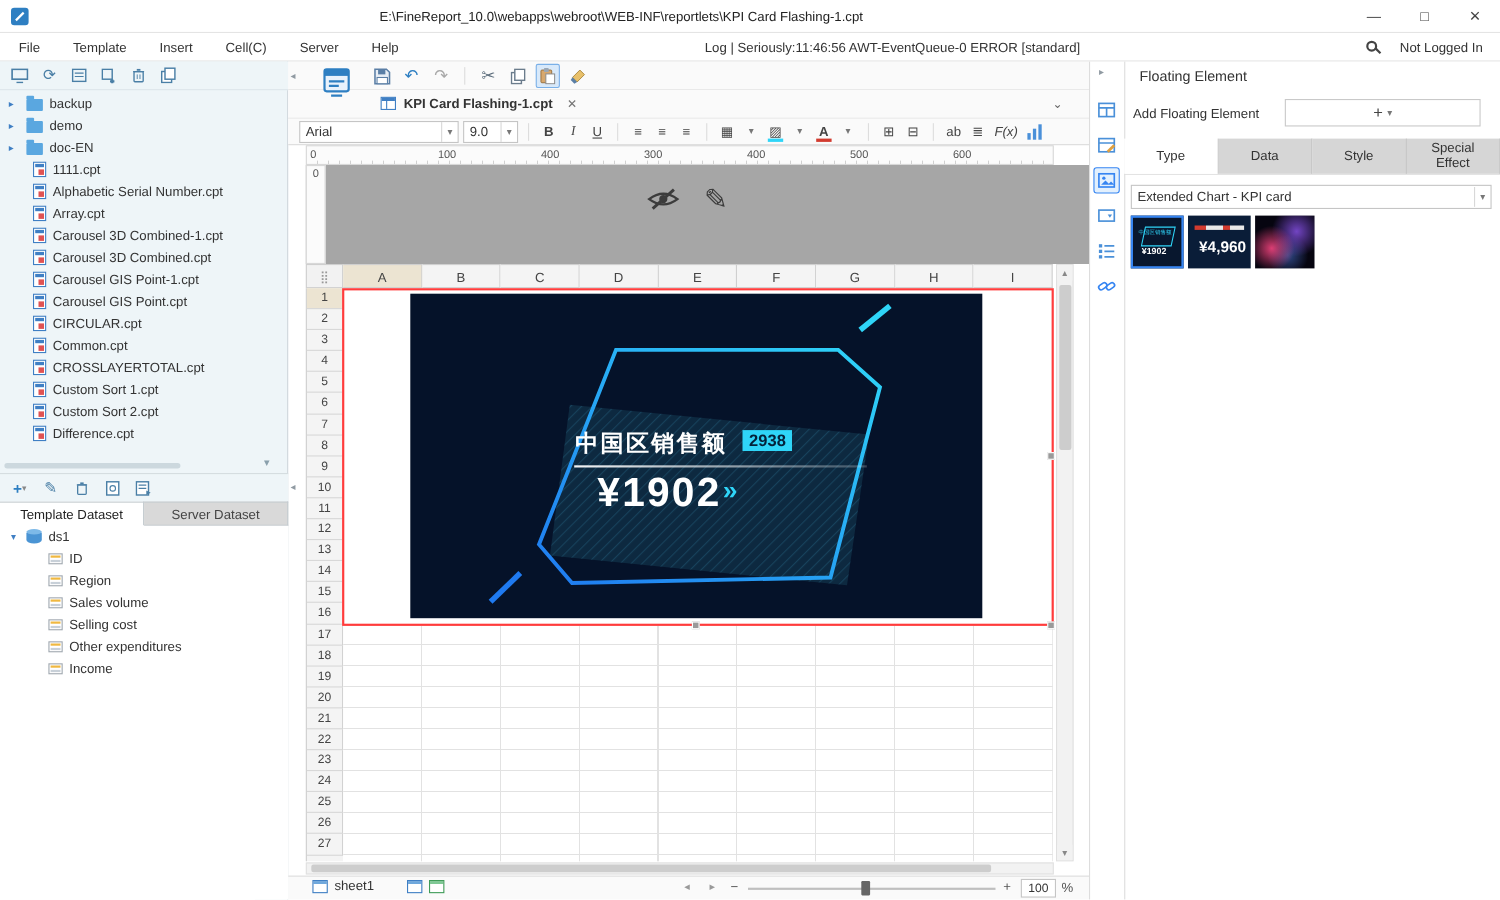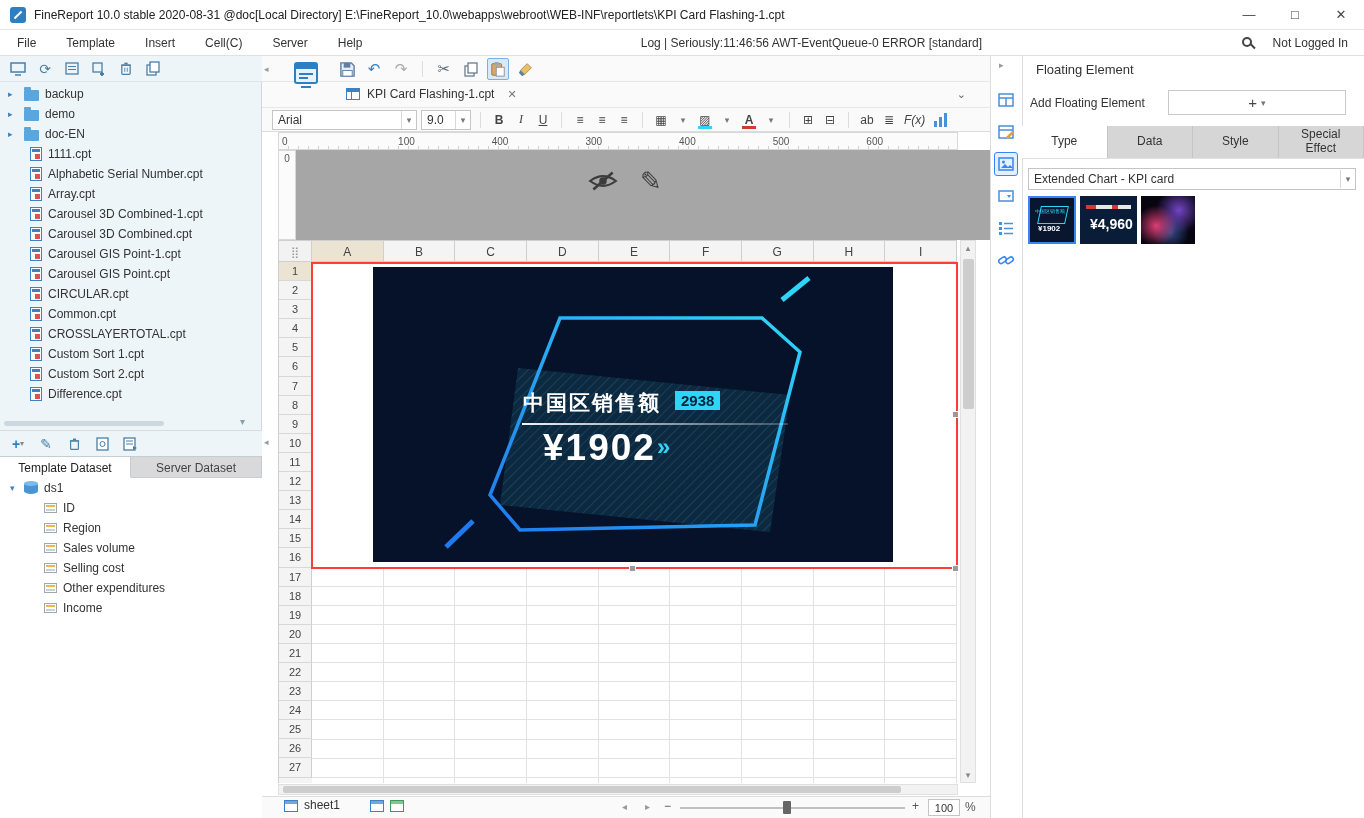--- a/index.html
+++ b/index.html
@@ -152,21 +152,20 @@
 
   .gutter-arrow{color:#909aa2;font-size:9px;}
 </style>
 </head>
 <body>
 
 <div id="app">
 
   <div class="abs titlebar">
     <span class="abs app-logo"></span>
-    <span class="abs win-title">FineReport 10.0 stable 2020-08-31 @doc[Local Directory]</span>
     <span class="abs win-path">E:\FineReport_10.0\webapps\webroot\WEB-INF\reportlets\KPI Card Flashing-1.cpt</span>
     <span class="abs win-btn" style="right:92px;">—</span>
     <span class="abs win-btn" style="right:46px;">□</span>
     <span class="abs win-btn" style="right:0;">✕</span>
   </div>
 
   <div class="abs menubar">
     <div class="abs menu-items">
         <span class="menu-item">File</span>
         <span class="menu-item">Template</span>
@@ -404,21 +403,21 @@
     <svg width="26" height="30" viewBox="0 0 26 30">
         <rect x="2" y="3" width="22" height="20" rx="2" fill="#e8f2fc" stroke="#2e7fc2" stroke-width="2"></rect>
         <rect x="2" y="3" width="22" height="6" fill="#2e7fc2"></rect>
         <line x1="6" y1="14" x2="20" y2="14" stroke="#2e7fc2" stroke-width="2"></line>
         <line x1="6" y1="18" x2="15" y2="18" stroke="#2e7fc2" stroke-width="2"></line>
         <line x1="8" y1="27" x2="18" y2="27" stroke="#2e7fc2" stroke-width="2"></line>
       </svg>
   </span>
 
   <div class="abs tb2">
-    <div class="abs doc-tab" style="left:76px;top:0;">
+    <div class="abs doc-tab" style="left:76px;top:0;font-weight:bold;">
       <span class="sheet-grid-icon"></span>
       <span>KPI Card Flashing-1.cpt</span>
       <span class="tab-close">✕</span>
     </div>
     <span class="abs" style="right:24px;top:6px;color:#666;font-size:11px;">⌄</span>
   </div>
 
   <div class="abs tb3">
     <div class="fake-select" style="width:145px;">
       <span>Arial</span>

